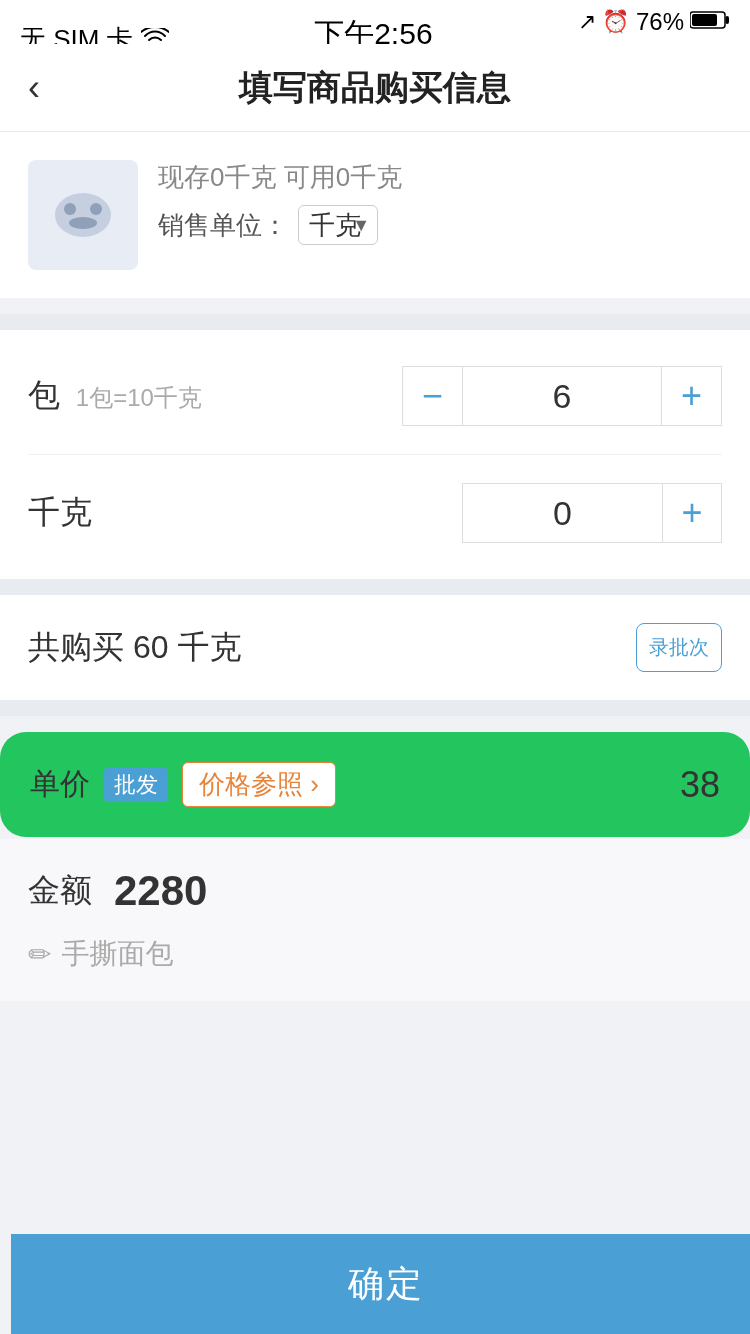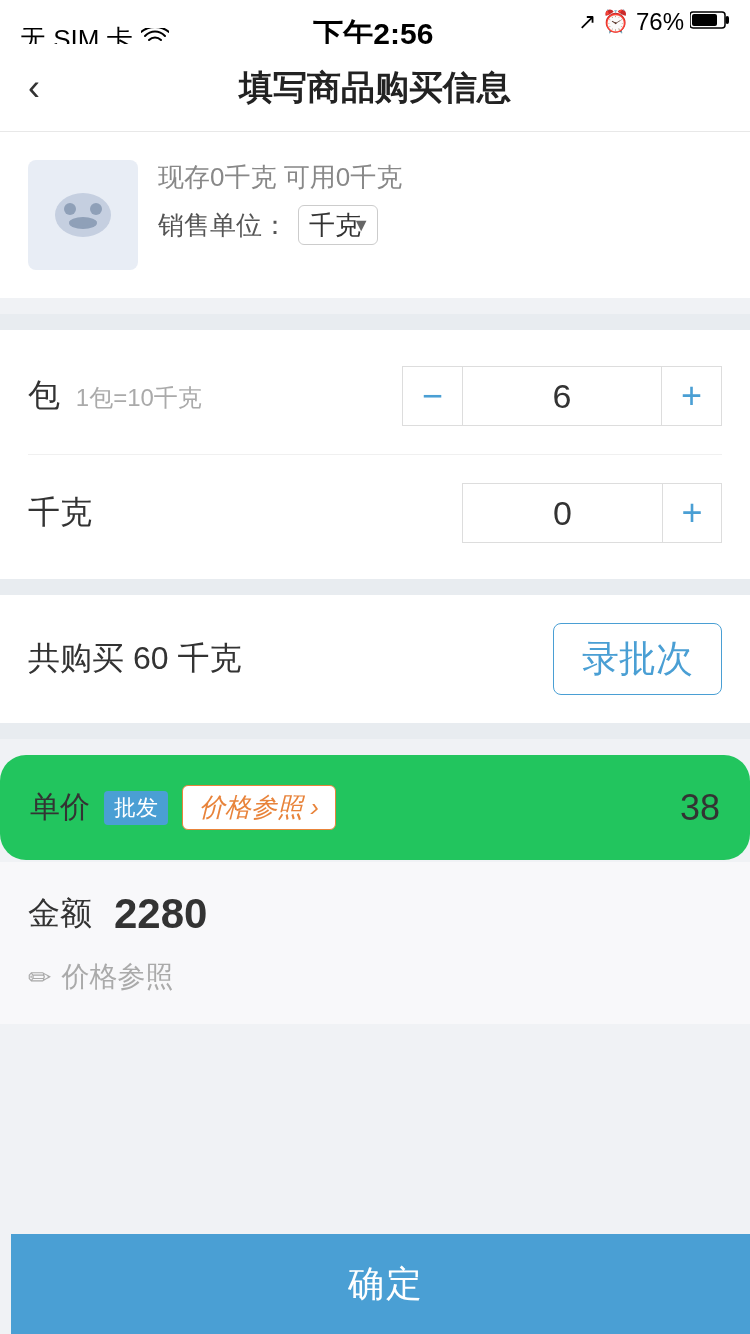--- a/index.html
+++ b/index.html
@@ -19,21 +19,21 @@
       height: 44px;
       background: #fff;
       display: flex;
       align-items: center;
       justify-content: space-between;
       padding: 0 20px;
       font-size: 26px;
       color: #000;
     }
     .status-left { display: flex; align-items: center; gap: 8px; margin-top: 34px; }
-    .status-center { font-weight: 700; font-size: 30px; margin-top: 24px; }
+    .status-center { font-weight: 400; font-size: 30px; margin-top: 24px; }
     .status-right { display: flex; align-items: center; gap: 6px; font-size: 24px; }
 
     
     .nav-bar {
       width: 100%;
       height: 88px;
       background: #fff;
       display: flex;
       align-items: center;
       justify-content: center;
@@ -177,22 +177,22 @@
       justify-content: space-between;
     }
     .summary-text {
       font-size: 32px;
       color: #333;
     }
     .batch-btn {
       border: 1px solid #4a9fd4;
       color: #4a9fd4;
       border-radius: 8px;
-      padding: 10px 28px;
-      font-size: 37px;
+      padding: 10px 12px;
+      font-size: 20px;
       cursor: pointer;
       background: #fff;
     }
 
     
     .price-section {
       background: #22c55e;
       padding: 30px;
       margin-top: 16px;
       border-radius: 26px;
@@ -214,21 +214,20 @@
       border: 1.5px solid #e8833a;
       color: #e8833a;
       border-radius: 6px;
       font-size: 26px;
       padding: 4px 16px;
       background: #fff;
       cursor: pointer;
       display: flex;
       align-items: center;
       gap: 4px;
-      font-style: italic;
     }
     .price-value {
       margin-left: auto;
       font-size: 36px;
       color: #333;
       font-weight: 500;
     }
 
     
     .amount-section {
@@ -380,19 +379,19 @@
     </div>
   </div>
 
   <div class="amount-section">
     <div class="amount-row">
       <span class="amount-label">金额</span>
       <span class="amount-value">2280</span>
     </div>
     <div class="remark-row">
       <span>✏</span>
-      <span>价格参照</span>
+      <span>手撕面包</span>
     </div>
   </div>
 
 </div>
 
 <div class="confirm-btn">确定</div>
 
 </body></html>

